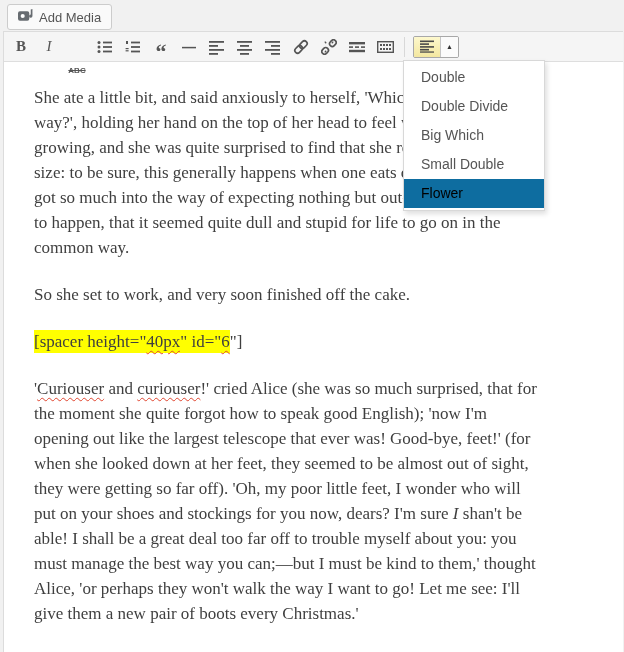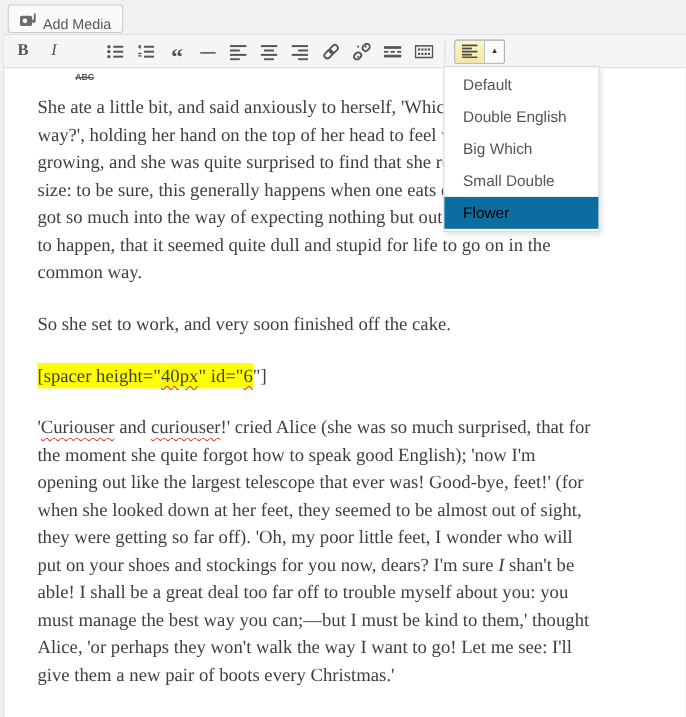--- a/index.html
+++ b/index.html
@@ -3,21 +3,21 @@
 <meta charset="utf-8">
 <style>
   html,body{margin:0;padding:0;}
   body{
     width:624px;height:652px;overflow:hidden;position:relative;
     background:#f1f1f1;font-family:"Liberation Sans",sans-serif;
   }
   
   .media-row{position:absolute;left:0;top:0;width:624px;height:32px;background:#f1f1f1;}
   .add-media-btn{
-    position:absolute;left:7px;top:4px;height:26px;display:inline-flex;align-items:flex-end;gap:6px;
+    position:absolute;left:7px;top:4px;height:26px;display:inline-flex;align-items:center;gap:6px;
     padding:0 10px;background:#fafafa;border:1px solid #ccc;border-radius:3px;
     font-size:13px;color:#555;box-sizing:border-box;cursor:pointer;
   }
   
   .editor{
     position:absolute;left:3px;top:31px;width:620px;height:640px;
     background:#fff;border:1px solid #dcdcdc;border-right:none;box-sizing:border-box;
   }
   .toolbar{
     height:29px;background:#f5f5f5;border-bottom:1px solid #dedede;
@@ -208,18 +208,18 @@
 when she looked down at her feet, they seemed to be almost out of sight,
 they were getting so far off). 'Oh, my poor little feet, I wonder who will
 put on your shoes and stockings for you now, dears? I'm sure </span><span class="it">I</span><span> shan't be
 able! I shall be a great deal too far off to trouble myself about you: you
 must manage the best way you can;—but I must be kind to them,' thought
 Alice, 'or perhaps they won't walk the way I want to go! Let me see: I'll
 give them a new pair of boots every Christmas.'</span></p><p><span>And she went on planning to herself how she would manage it.</span></p></div>
 </div>
 
 <div class="menu">
-  <div class="menu-item">Default</div>
-  <div class="menu-item">Double English</div>
+  <div class="menu-item">Double</div>
+  <div class="menu-item">Double Divide</div>
   <div class="menu-item">Big Which</div>
   <div class="menu-item">Small Double</div>
   <div class="menu-item selected">Flower</div>
 </div>
 
 </body></html>

